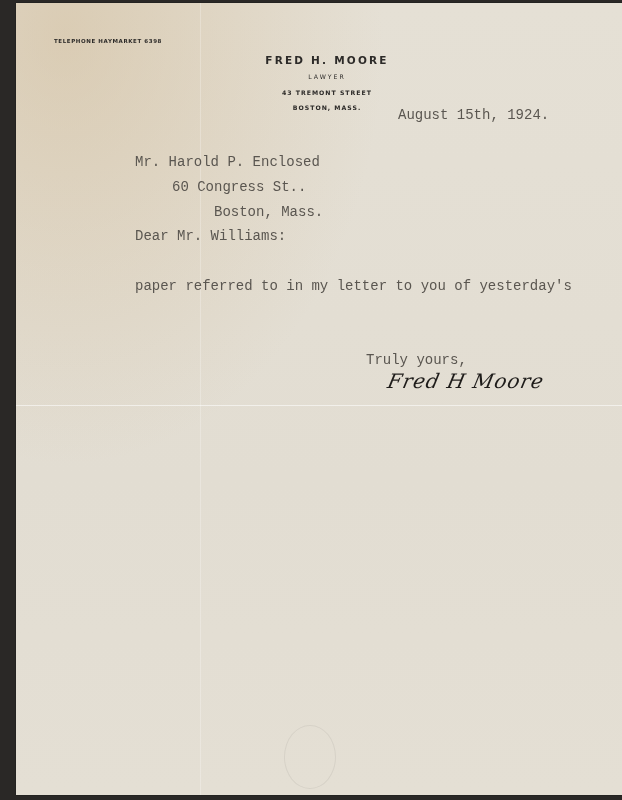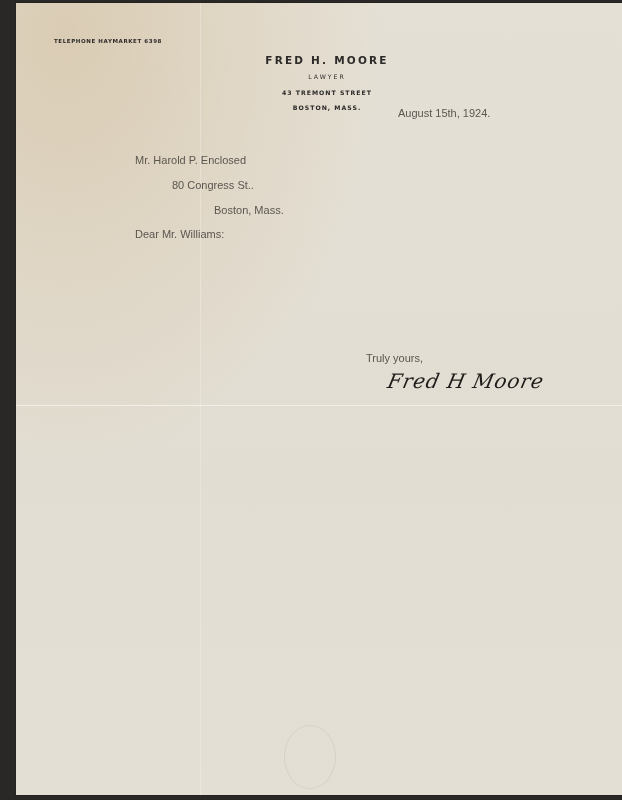--- a/index.html
+++ b/index.html
@@ -18,21 +18,21 @@
     }
     .fold-h { position: absolute; left: 0; right: 0; top: 402px; height: 1px; background: rgba(255,255,255,0.55); }
     .fold-v { position: absolute; top: 0; bottom: 0; left: 184px; width: 1px; background: rgba(255,255,255,0.25); }
     .letterhead { font-family: "DejaVu Sans", sans-serif; color: #2c2a28; }
     .phone { position: absolute; left: 38px; top: 35px; font-size: 5.5px; letter-spacing: 0.6px; font-weight: bold; }
     .name { position: absolute; left: 0; width: 622px; top: 51px; text-align: center; font-size: 10.5px; letter-spacing: 2.2px; font-weight: bold; }
     .lh-line { position: absolute; left: 0; width: 622px; text-align: center; font-size: 6.2px; letter-spacing: 1px; font-weight: bold; }
     .l1 { top: 70px; letter-spacing: 2px; font-weight: normal; }
     .l2 { top: 86px; }
     .l3 { top: 101px; }
-    .typed { font-family: Liberation Sans, sans-serif; color: #5a5650; font-size: 11px; position: absolute; white-space: pre; }
+    .typed { font-family: Liberation Mono, monospace; color: #5a5650; font-size: 14px; position: absolute; white-space: pre; }
     .signature {
       position: absolute; left: 372px; top: 366px;
       font-family: "DejaVu Serif", serif; font-style: italic; font-size: 20px; color: #1e1c1a;
       letter-spacing: 1px; transform: skewX(-12deg);
     }
     .wm-seal { position: absolute; left: 268px; top: 722px; width: 50px; height: 62px; border: 1px solid rgba(0,0,0,0.06); border-radius: 50%; }
   </style>
 </head>
 <body>
 
@@ -44,23 +44,24 @@
     <div class="phone">TELEPHONE HAYMARKET 6398</div>
     <div class="name">FRED H. MOORE</div>
     <div class="lh-line l1">LAWYER</div>
     <div class="lh-line l2">43 TREMONT STREET</div>
     <div class="lh-line l3">BOSTON, MASS.</div>
   </div>
 
   <div class="typed" style="left:382px; top:104px;">August 15th, 1924.</div>
 
   <div class="typed" style="left:119px; top:151px;">Mr. Harold P. Enclosed</div>
-  <div class="typed" style="left:156px; top:176px;">80 Congress St..</div>
+  <div class="typed" style="left:156px; top:176px;">60 Congress St..</div>
   <div class="typed" style="left:198px; top:201px;">Boston, Mass.</div>
 
   <div class="typed" style="left:119px; top:225px;">Dear Mr. Williams:</div>
 
+  <div class="typed" style="left:119px; top:275px;">paper referred to in my letter to you of yesterday's</div>
 
   <div class="typed" style="left:350px; top:349px;text-align:right;">Truly yours,</div>
   <div class="signature">Fred H Moore</div>
 
   <div class="wm-seal"></div>
 </div>
 
 </body></html>

